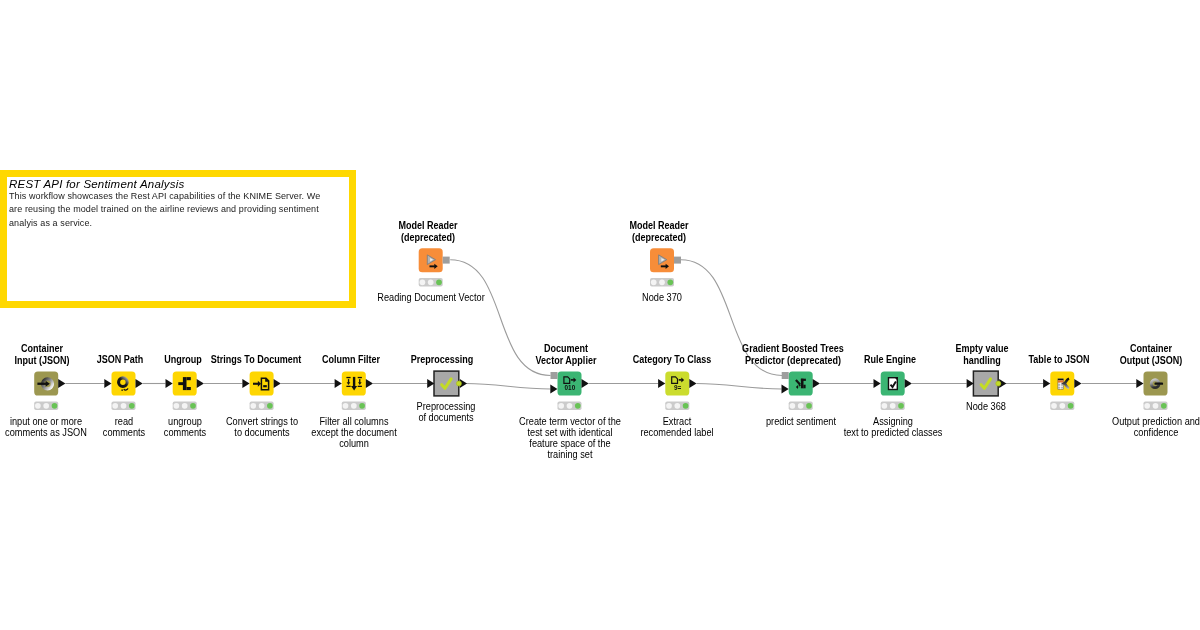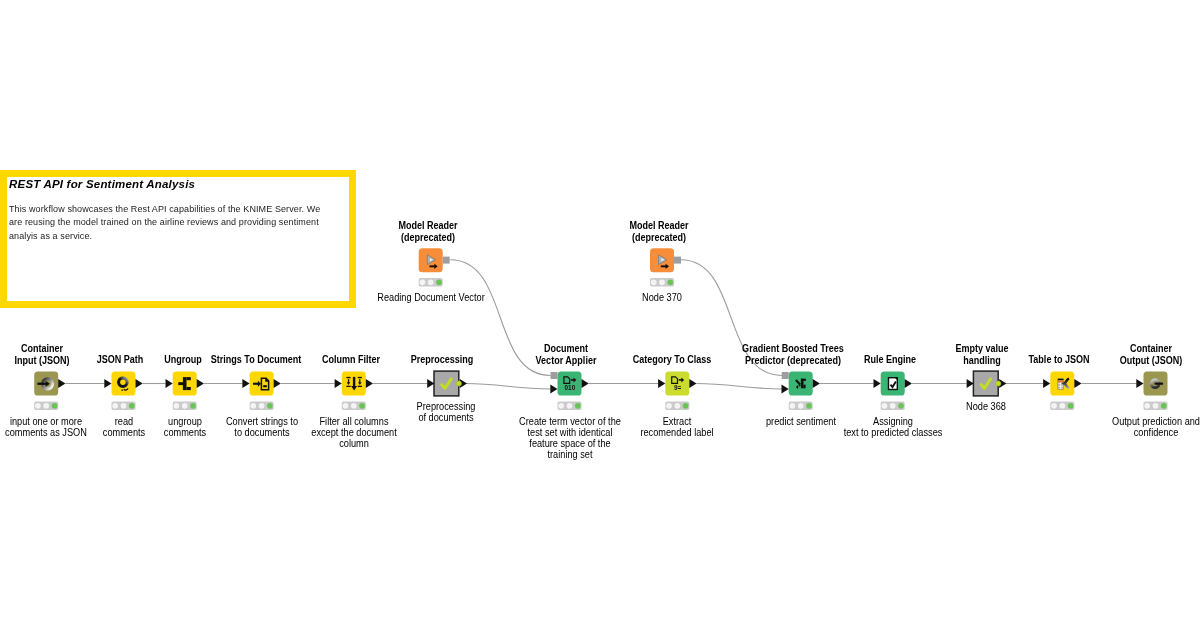--- a/index.html
+++ b/index.html
@@ -1,20 +1,20 @@
 <!DOCTYPE html>
 <html><head><meta charset="utf-8"><style>
 html,body{margin:0;padding:0;width:1200px;height:630px;background:#ffffff;overflow:hidden}
 #wrap{position:relative;width:1200px;height:630px;font-family:"Liberation Sans",sans-serif}
 .nm{position:absolute;transform:translateX(-50%) scaleX(0.82);text-align:center;font-size:11px;font-weight:bold;line-height:11.4px;white-space:nowrap;color:#000}
 .ds{position:absolute;transform:translateX(-50%) scaleX(0.92);text-align:center;font-size:10px;line-height:11px;white-space:nowrap;color:#000}
 #anno{position:absolute;left:0;top:170px;width:356px;height:138px;border:7px solid #FFD800;background:#fff;box-sizing:border-box}
-#anno h1{margin:1px 0 0 2px;font-size:11.5px;font-style:italic;font-weight:bold;color:#000;letter-spacing:0.2px}
+#anno h1{margin:1px 0 0 2px;font-size:11.5px;font-style:italic;font-weight:normal;color:#000;letter-spacing:0.2px}
 #anno p{margin:0 0 0 2px;font-size:9px;line-height:13.4px;color:#222;letter-spacing:0.1px}
-#anno .p1{margin-top:13px}
+#anno .p1{}
 #anno .p2{margin-top:8.5px}
 </style></head>
 <body>
 <div id="wrap">
 <svg width="1200" height="630" style="position:absolute;left:0;top:0">
 <defs>
 <linearGradient id="ringg" x1="0" y1="0.1" x2="1" y2="0.9">
 <stop offset="0" stop-color="#2e2e2e"></stop>
           <stop offset="0.5" stop-color="#909090"></stop>
           <stop offset="1" stop-color="#fdfdfd"></stop>

